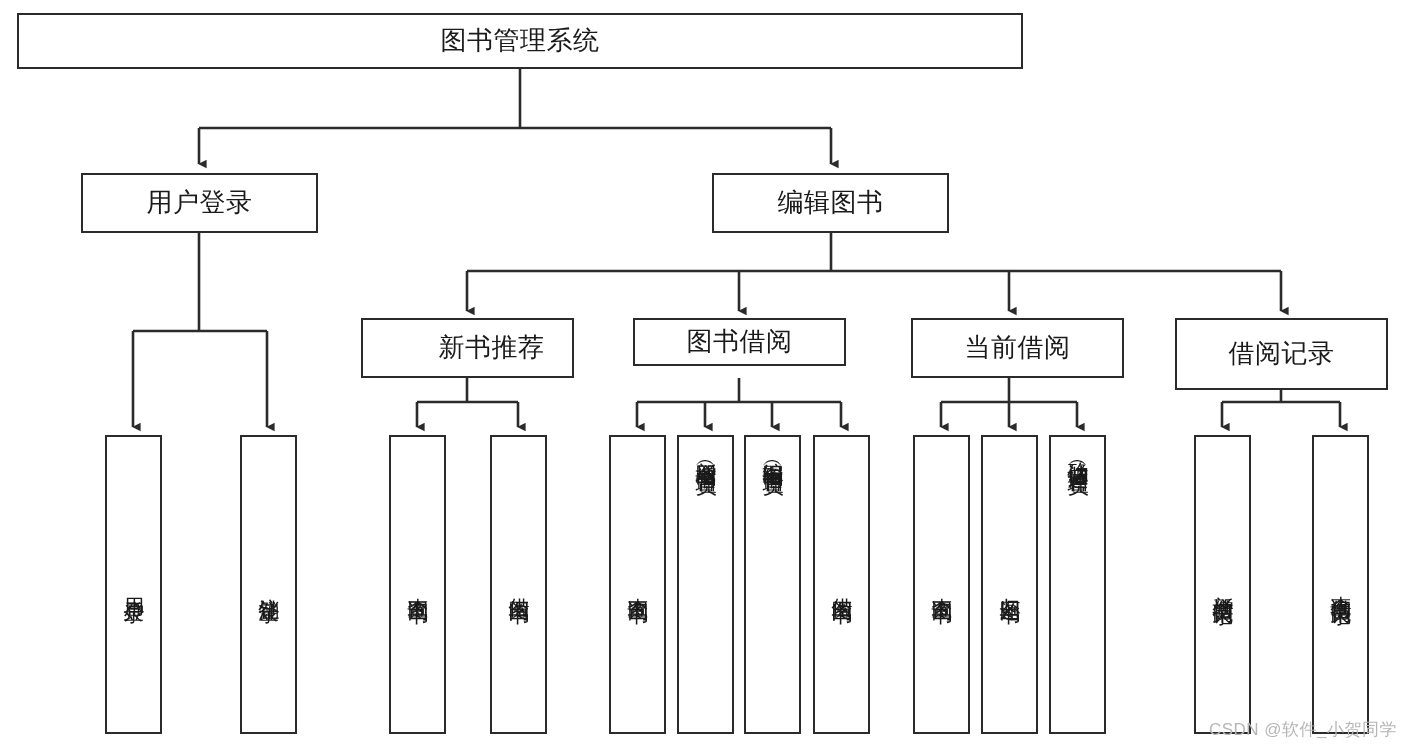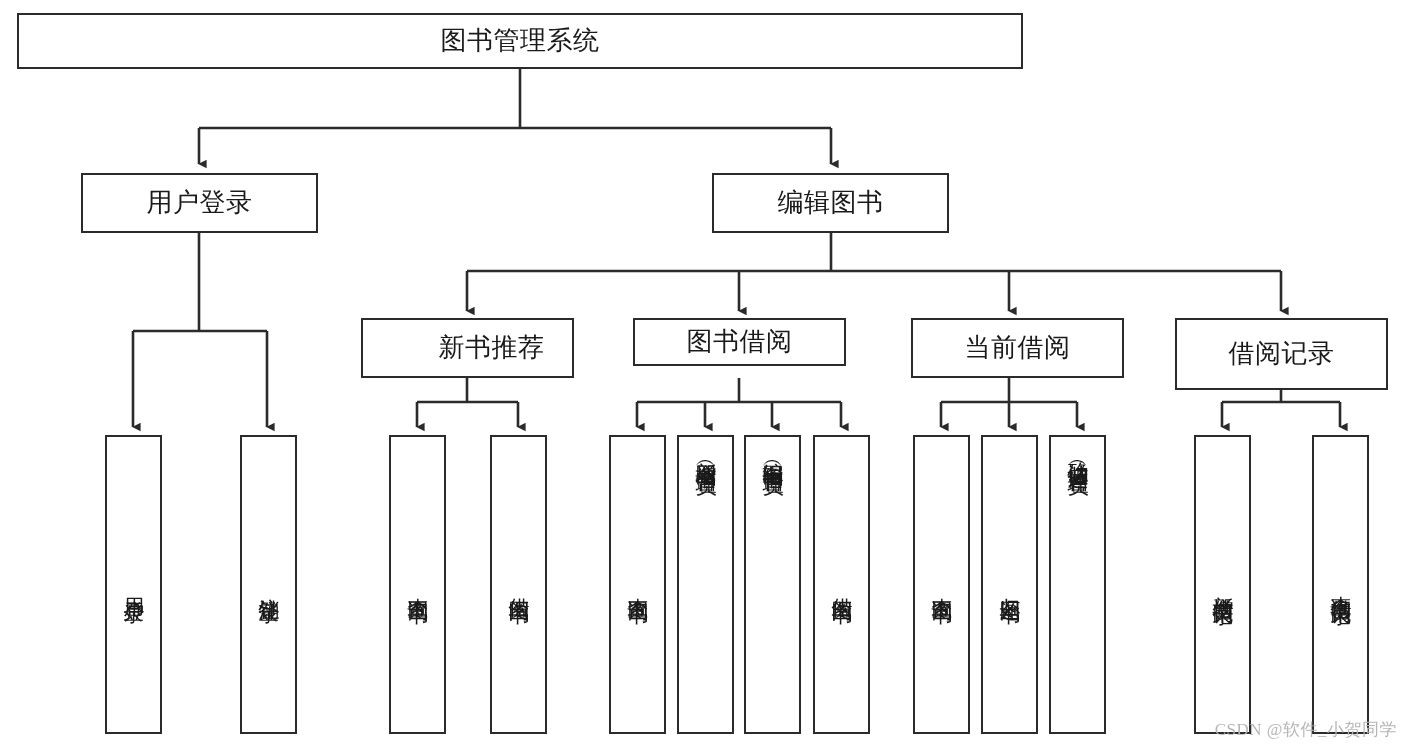--- a/index.html
+++ b/index.html
@@ -66,21 +66,21 @@
     padding-top: 0;
   }
   #watermark {
     position: absolute;
     right: 8px;
     bottom: 6px;
     font-size: 17px;
     color: #b6b6b6;
     letter-spacing: 0.5px;
     white-space: nowrap;
-    font-family: Liberation Serif, serif;
+    font-family: Liberation Sans, sans-serif;
   }
 </style>
 </head>
 <body>
 
 <div id="diagram-root">
 
   <svg id="edge-layer" viewBox="0 0 1405 747" xmlns="http://www.w3.org/2000/svg">
     <defs>
       <marker id="arrowhead" markerWidth="9" markerHeight="9" refX="4.2" refY="7.6" orient="auto" markerUnits="userSpaceOnUse">

